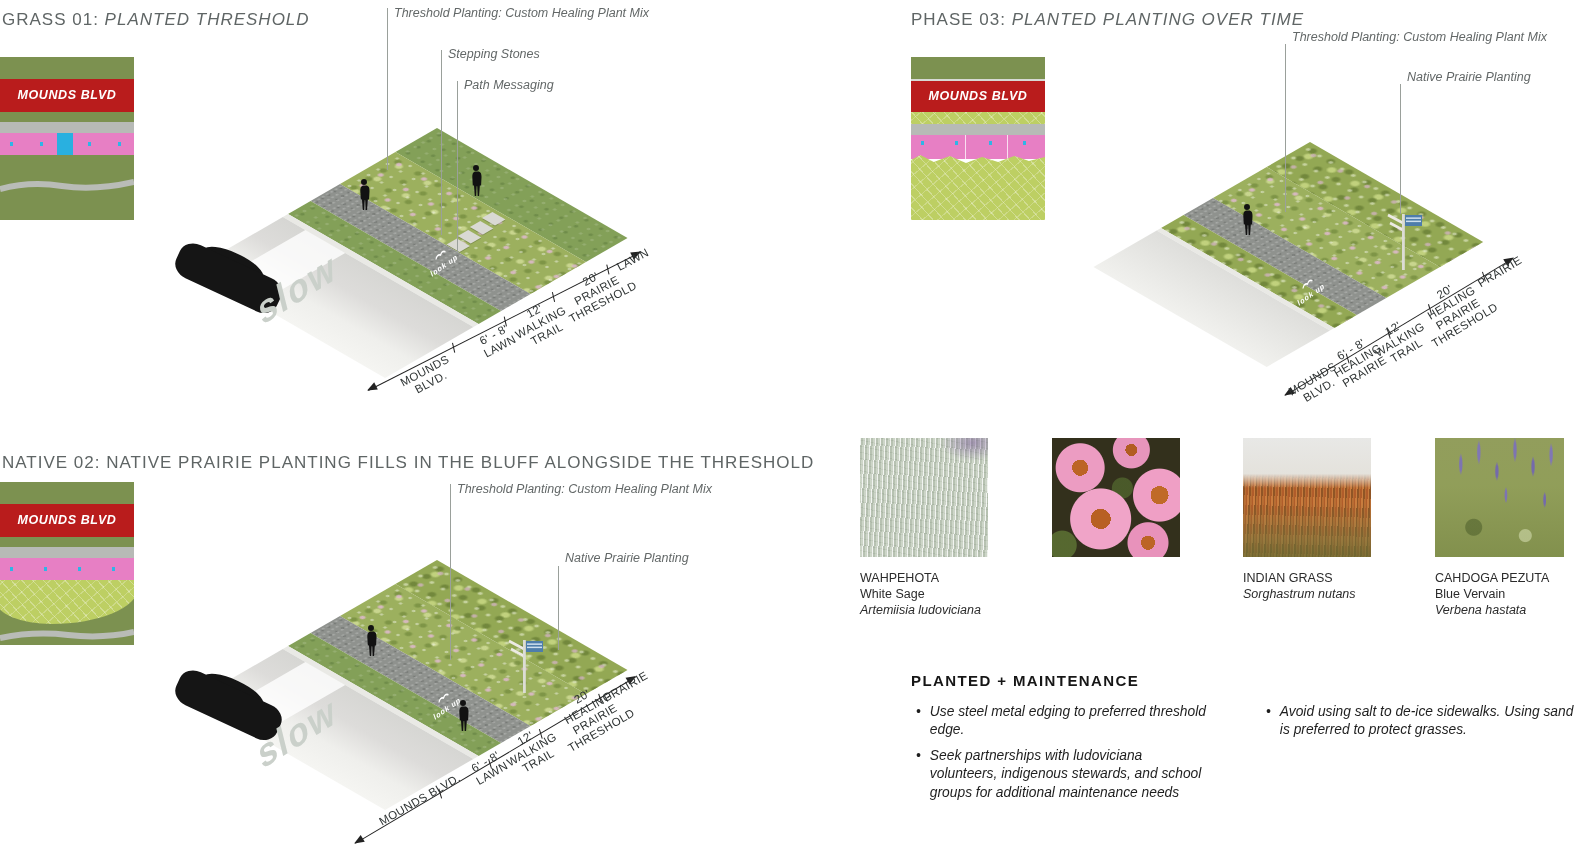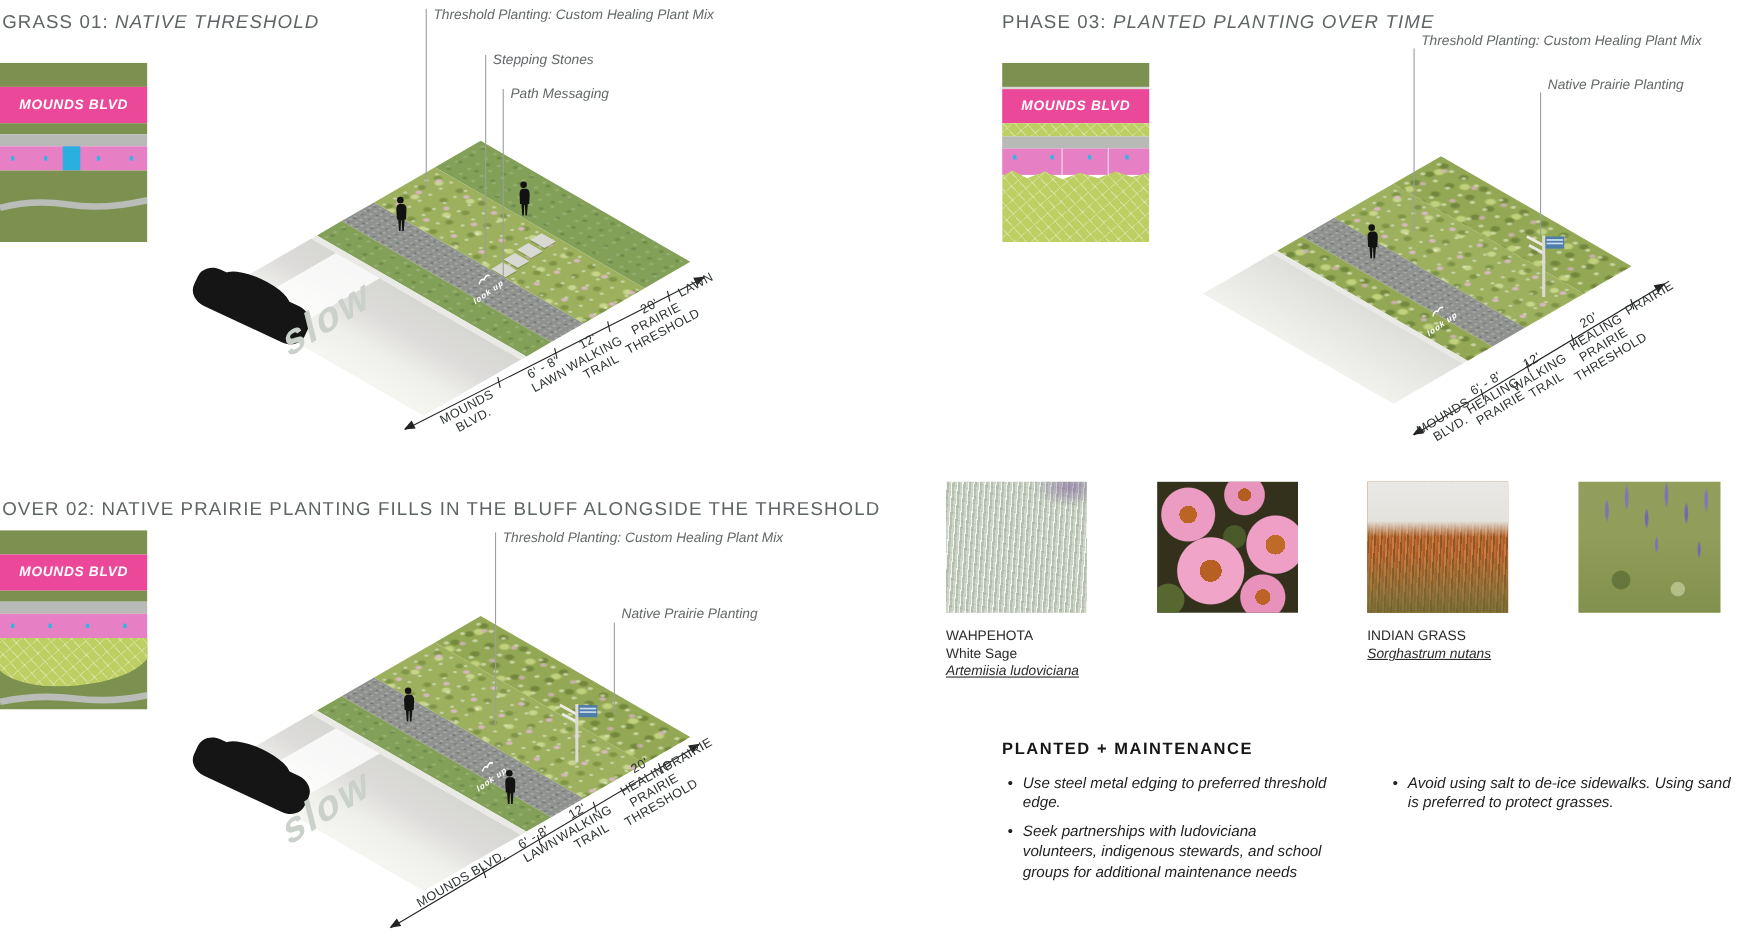--- a/index.html
+++ b/index.html
@@ -8,21 +8,21 @@
   .abs { position:absolute; }
 
   
   .phase-title { position:absolute; font-size:17px; color:#5f6565; letter-spacing:1px; white-space:nowrap; }
   .phase-title .it { font-style:italic; }
 
   
   .inset { position:absolute; width:134px; height:163px; overflow:hidden; }
   .band { position:relative; width:100%; }
   .b-olive { background:#7c9150; }
-  .b-road { background:#ec4899; }
+  .b-road { background:#b91c1c; }
   .b-lgray { background:#b7bab6; }
   .b-pink { background:#e77fc4; }
   .tex-yg { background-color:#bdcf63;
     background-image:repeating-linear-gradient(48deg, rgba(255,255,255,.30) 0 1px, transparent 1px 8px),
                      repeating-linear-gradient(-41deg, rgba(255,255,255,.24) 0 1px, transparent 1px 10px); }
   .inset-road-label { display:block; text-align:center; line-height:33px; color:#fff; font-weight:bold; font-style:italic; font-size:12.5px; letter-spacing:.6px; }
   .bdot { position:absolute; width:3px; height:4px; background:#2fb5e6; top:9px; }
   .cyan-cross { position:absolute; width:16px; height:100%; top:0; background:#29b0e0; }
   .inset-path { position:absolute; left:0; }
   .p2-blob { position:absolute; left:-4px; top:0; width:142px; height:44px; border-radius:0 0 70% 45% / 0 0 95% 60%; }
@@ -105,37 +105,37 @@
       radial-gradient(3px 14px at 48% 28%, #746aab 40%, transparent 70%),
       radial-gradient(3px 18px at 62% 10%, #7d74b2 40%, transparent 70%),
       radial-gradient(3px 15px at 76% 24%, #746aab 40%, transparent 70%),
       radial-gradient(3px 17px at 90% 14%, #8077b5 40%, transparent 70%),
       radial-gradient(2.5px 12px at 55% 48%, #7d74b2 40%, transparent 70%),
       radial-gradient(2.5px 12px at 85% 52%, #746aab 40%, transparent 70%),
       radial-gradient(circle at 30% 75%, rgba(70,88,38,.5) 0 8px, transparent 9px),
       radial-gradient(circle at 70% 82%, rgba(224,232,190,.5) 0 6px, transparent 7px),
       linear-gradient(to bottom, rgba(140,150,90,.45), rgba(120,134,70,.2) 40%, rgba(104,120,56,.45)); }
   .pcap { position:absolute; font-size:12.5px; color:#2b2b2b; line-height:1.28; }
-  .pcap .latin { font-style:italic;text-decoration:underline; }
+  .pcap .latin { font-style:italic; }
 
   
   .feat-heading { position:absolute; font-size:15px; font-weight:bold; letter-spacing:1.4px; color:#161616; }
   .fcol { position:absolute; }
   .fbul { display:flex; gap:9px; font-style:italic; font-size:13.8px; color:#1e1e1e; line-height:1.34; margin-bottom:7px; }
   .fbul .dot { flex:0 0 auto; }
 </style>
 </head>
 <body>
 
 <div id="canvas">
 
   <div class="abs" style="left:0;top:0;width:100%;height:100%;">
     <div class="phase-title" style="left:2px;top:10px;">
       <span>GRASS 01:</span>
-      <span class="it">NATIVE THRESHOLD</span>
+      <span class="it">PLANTED THRESHOLD</span>
     </div>
 
     <div class="inset" style="left:0;top:57px;">
       <div class="band b-olive" style="height:22px;"></div>
       <div class="band b-road" style="height:33px;">
         <span class="inset-road-label">MOUNDS BLVD</span>
       </div>
       <div class="band b-olive" style="height:10px;"></div>
       <div class="band b-lgray" style="height:11px;"></div>
       <div class="band b-pink" style="height:22px;">
@@ -211,21 +211,21 @@
 WALKING
 TRAIL</div>
     <div class="dim-label" style="left:597px;top:291px;">20'
 PRAIRIE
 THRESHOLD</div>
     <div class="dim-label" style="left:633px;top:260px;">LAWN</div>
   </div>
 
   <div class="abs" style="left:0;top:0;width:100%;height:100%;">
     <div class="phase-title" style="left:2px;top:453px;">
-      <span>OVER 02:</span>
+      <span>NATIVE 02:</span>
       <span>NATIVE PRAIRIE PLANTING FILLS IN THE BLUFF ALONGSIDE THE THRESHOLD</span>
     </div>
 
     <div class="inset" style="left:0;top:482px;">
       <div class="band b-olive" style="height:22px;"></div>
       <div class="band b-road" style="height:33px;">
         <span class="inset-road-label">MOUNDS BLVD</span>
       </div>
       <div class="band b-olive" style="height:10px;"></div>
       <div class="band b-lgray" style="height:11px;"></div>
@@ -395,20 +395,25 @@
 
     <div class="photo photo-coneflower" style="left:1052px;top:438px;"></div>
 
     <div class="photo photo-grass" style="left:1243px;top:438px;"></div>
     <div class="pcap" style="left:1243px;top:570px;">
       <div>INDIAN GRASS</div>
       <div class="latin">Sorghastrum nutans</div>
     </div>
 
     <div class="photo photo-vervain" style="left:1435px;top:438px;width:129px;"></div>
+    <div class="pcap" style="left:1435px;top:570px;">
+      <div>CAHDOGA PEZUTA</div>
+      <div>Blue Vervain</div>
+      <div class="latin">Verbena hastata</div>
+    </div>
   </div>
 
   <div class="abs" style="left:0;top:0;width:100%;height:100%;">
     <div class="feat-heading" style="left:911px;top:672px;">PLANTED + MAINTENANCE</div>
     <div class="fcol" style="left:916px;top:703px;width:292px;">
       <div class="fbul">
           <span class="dot">•</span>
           <span>Use steel metal edging to preferred threshold edge.</span>
         </div>
       <div class="fbul">

